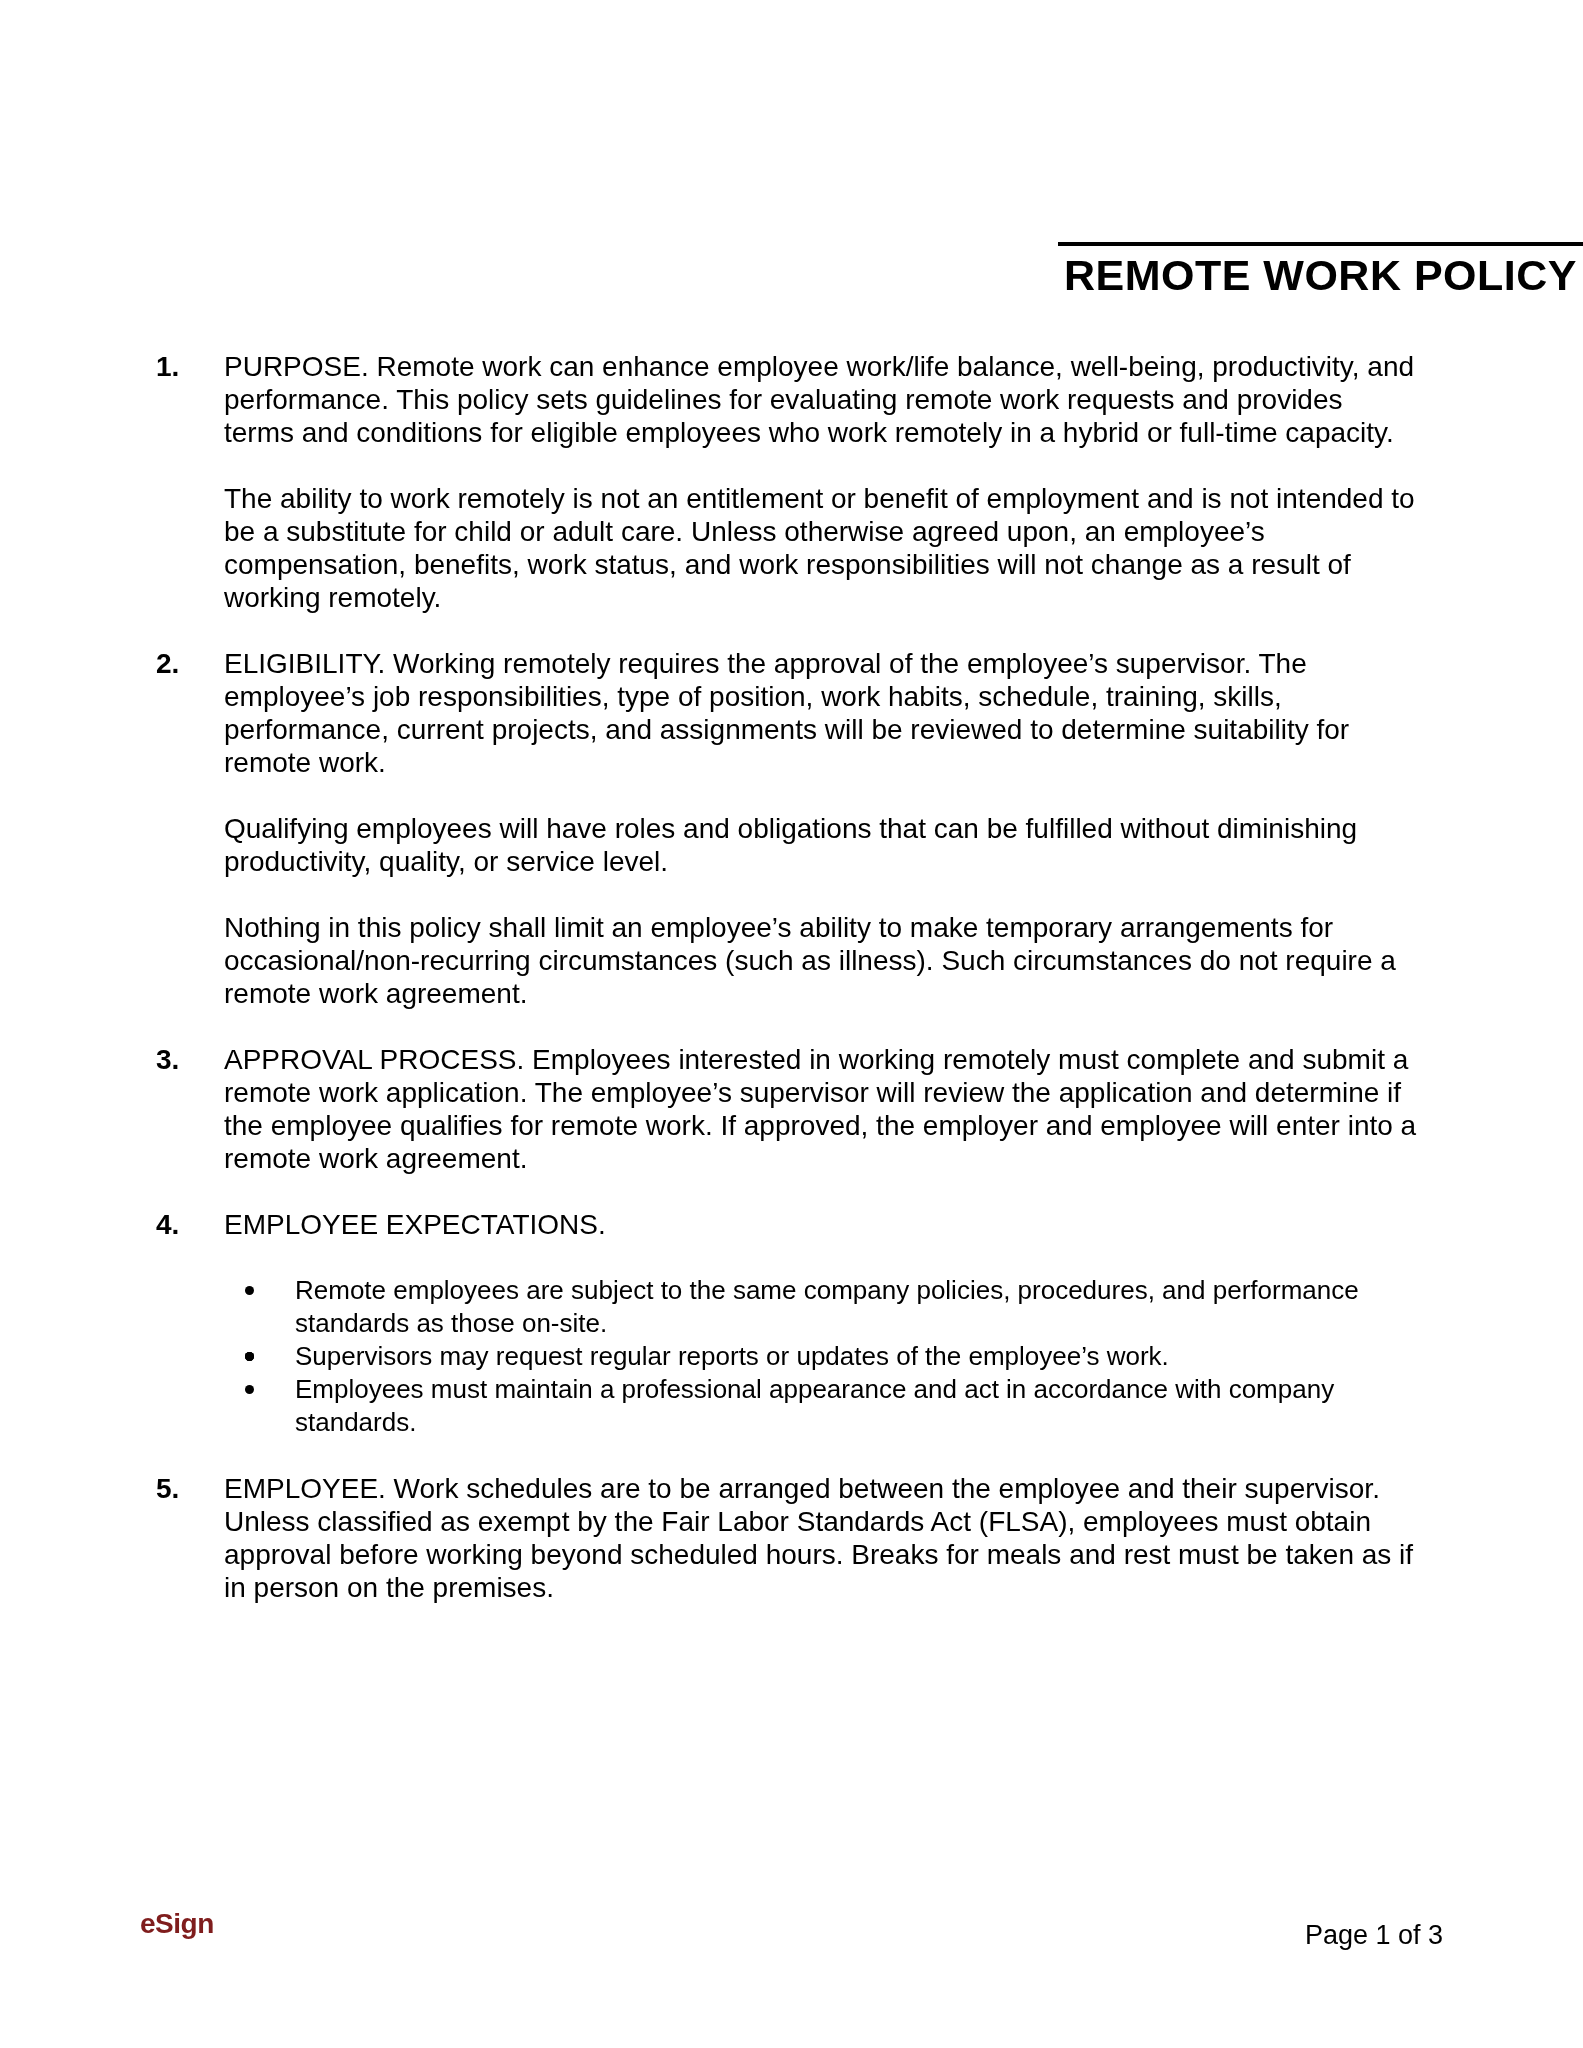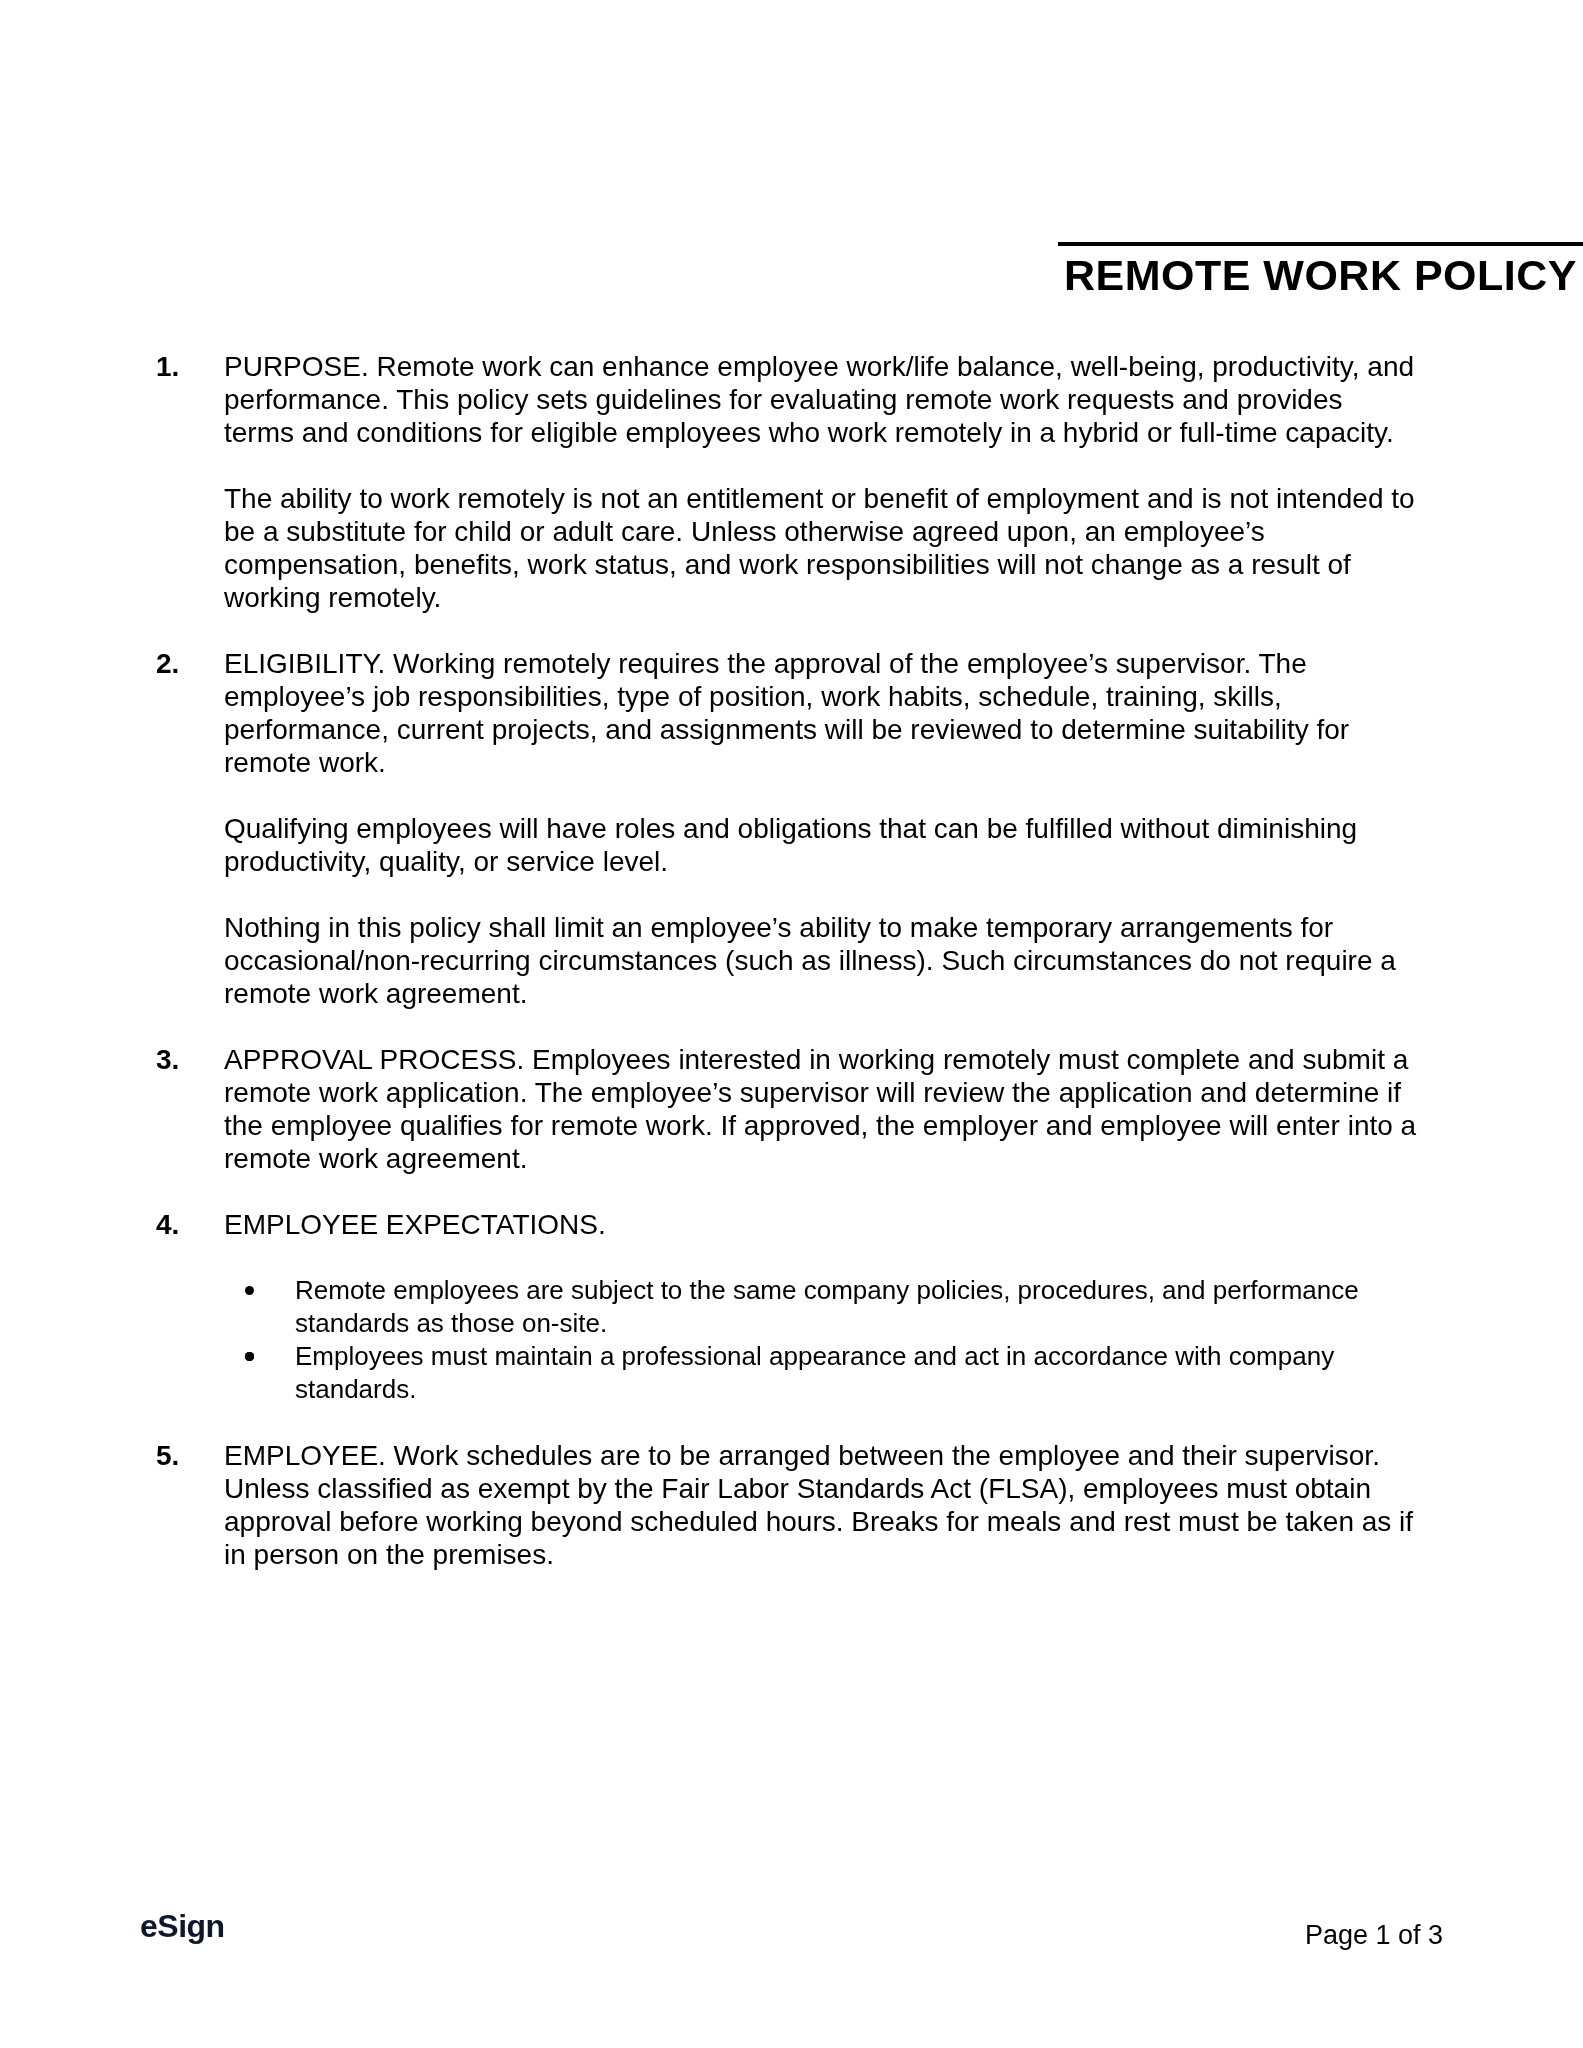--- a/index.html
+++ b/index.html
@@ -74,24 +74,24 @@
     width: 9px;
     height: 9px;
     background: #000000;
     border-radius: 50%;
   }
   
   .brand-logo {
     position: absolute;
     left: 140px;
     top: 1908px;
-    font-size: 32px;
+    font-size: 28px;
     font-weight: bold;
     letter-spacing: -0.5px;
-    color: #0f172a;
+    color: #7f1d1d;
   }
   .page-label {
     position: absolute;
     right: 140px;
     top: 1920px;
     font-size: 27px;
     color: #000000;
   }
 </style>
 </head>
@@ -128,20 +128,21 @@
         </div>
       </section>
       <section class="section">
         <div class="num">4.</div>
         <div class="content">
           <p class="para"><strong class="heading">EMPLOYEE EXPECTATIONS.</strong></p>
           <ul class="bullets">
             <li class="bullet"><span class="dot"></span><span class="btext">Remote employees are subject to the same company policies, procedures, and performance standards as those on-site.</span></li>
             <li class="bullet"><span class="dot"></span></li>
             <li class="bullet"><span class="dot"></span></li>
+            <li class="bullet"><span class="dot"></span><span class="btext">Supervisors may request regular reports or updates of the employee’s work.</span></li>
             <li class="bullet"><span class="dot"></span><span class="btext">Employees must maintain a professional appearance and act in accordance with company standards.</span></li>
           </ul>
         </div>
       </section>
       <section class="section">
         <div class="num">5.</div>
         <div class="content">
           <p class="para"><strong class="heading">EMPLOYEE.</strong> Work schedules are to be arranged between the employee and their supervisor. Unless classified as exempt by the Fair Labor Standards Act (FLSA), employees must obtain approval before working beyond scheduled hours. Breaks for meals and rest must be taken as if in person on the premises.</p>
         </div>
       </section>

